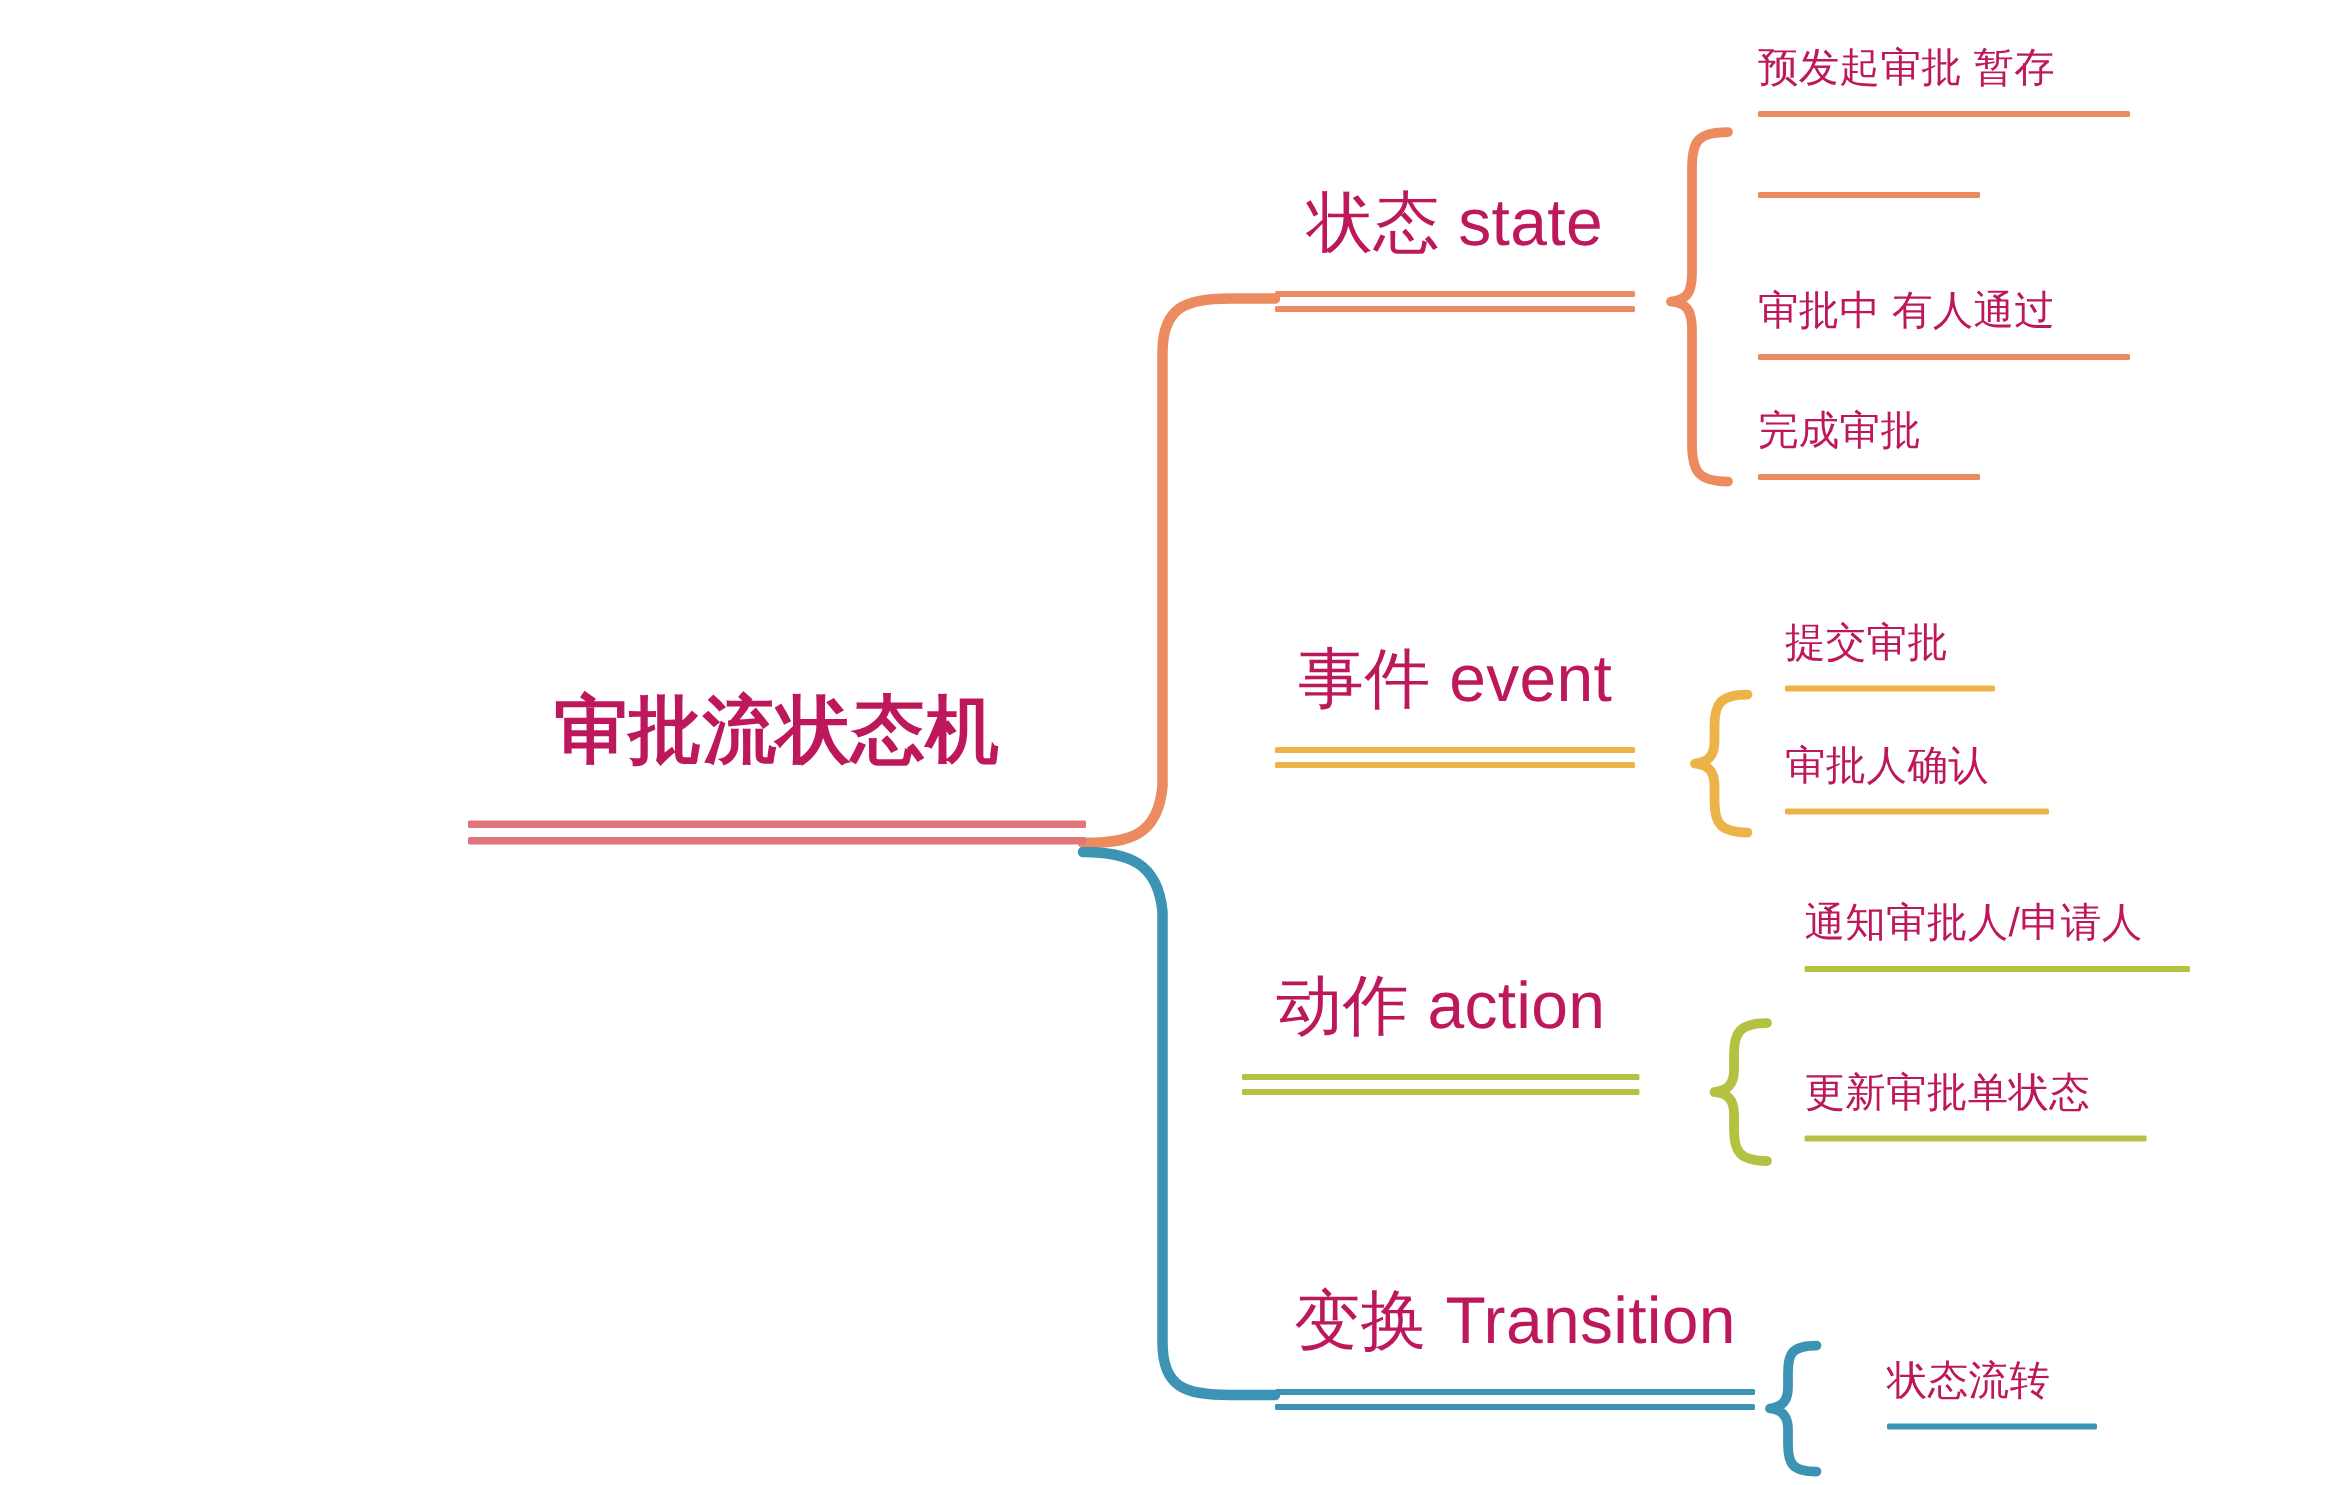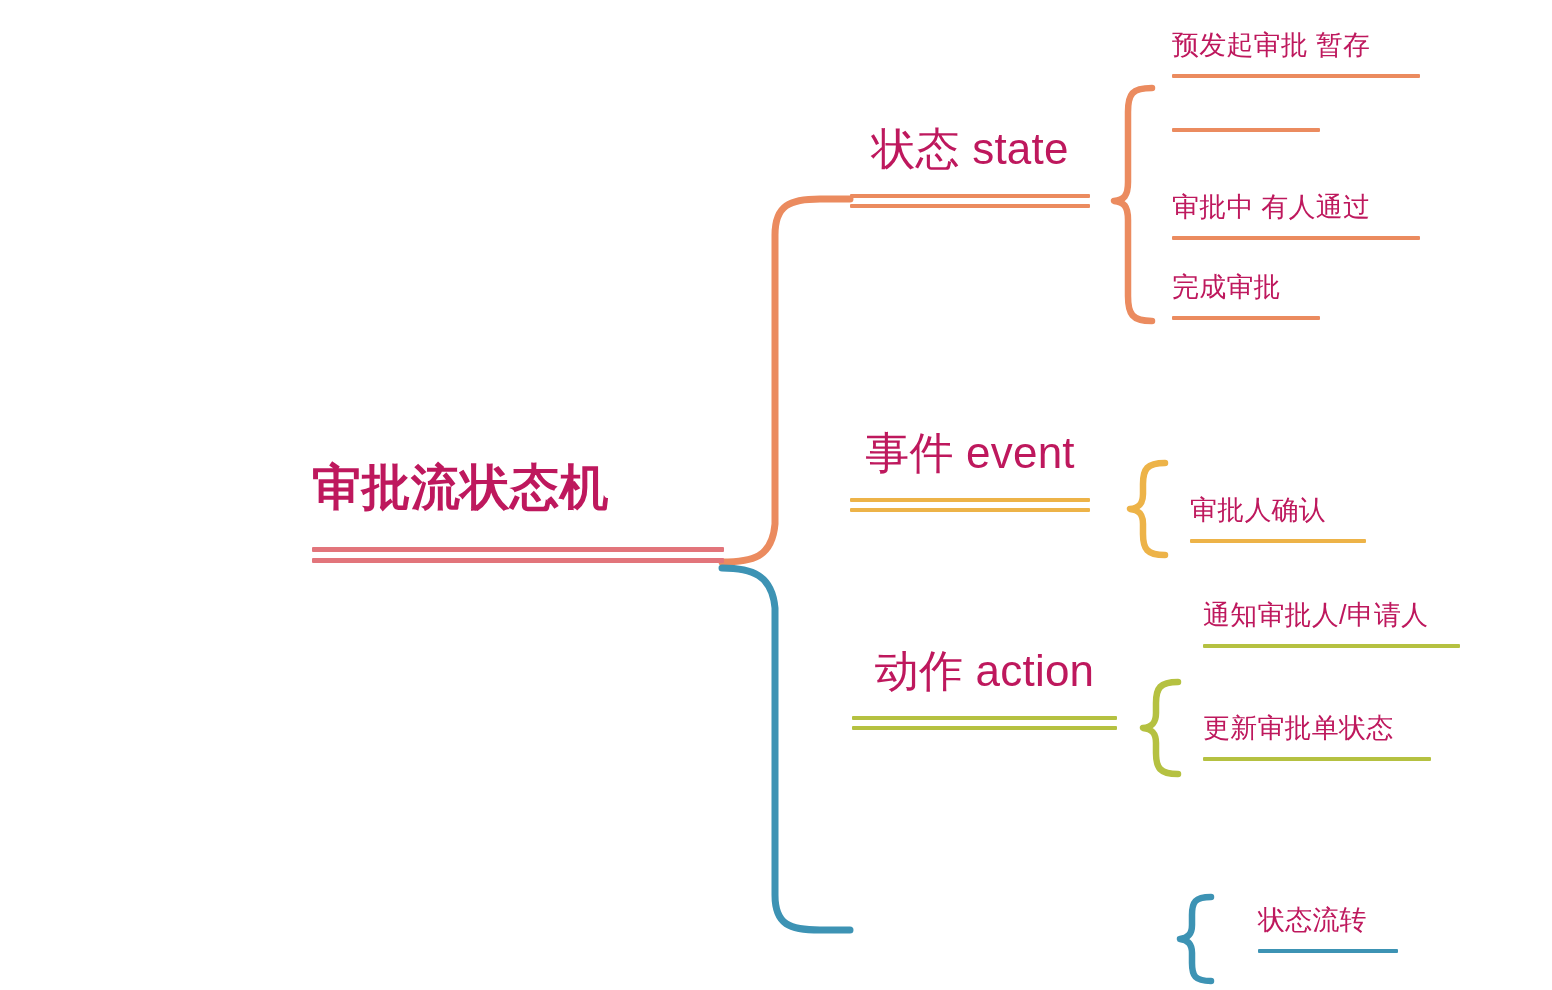--- a/index.html
+++ b/index.html
@@ -108,21 +108,21 @@
     <path d="M 1211 897
              C 1195 897, 1192 902, 1192 915
              L 1192 925
              C 1192 934, 1188 938, 1180 939
              C 1188 940, 1192 944, 1192 953
              L 1192 963
              C 1192 976, 1195 981, 1211 981" fill="none" stroke="#3D93B4" stroke-width="6.5" stroke-linecap="round" stroke-linejoin="round"></path>
   </svg>
 
   <div class="node node-root" style="left:312px; top:462px; width:412px;">
-    <span class="node-label" style="text-align:left;">审批流状态机</span>
+    <span class="node-label" style="text-align:center;">审批流状态机</span>
     <span class="rule" style="background:#E2757B; margin-top:34px;"></span>
     <span class="rule-gap"></span>
     <span class="rule" style="background:#E2757B;"></span>
   </div>
 
   <div class="node node-branch" style="left:850px; top:126px; width:240px;">
     <span class="node-label" style="text-align:center;">状态 state</span>
     <span class="rule" style="background:#EB8B5F; margin-top:22px;"></span>
     <span class="rule-gap"></span>
     <span class="rule" style="background:#EB8B5F;"></span>
@@ -147,42 +147,52 @@
     <span class="rule" style="background:#EB8B5F; margin-top:15px; width:148px;"></span>
   </div>
 
   <div class="node node-branch" style="left:850px; top:430px; width:240px;">
     <span class="node-label" style="text-align:center;">事件 event</span>
     <span class="rule" style="background:#EDB348; margin-top:22px;"></span>
     <span class="rule-gap"></span>
     <span class="rule" style="background:#EDB348;"></span>
   </div>
 
+  <div class="node node-leaf" style="left:1190px; top:414px; width:148px;">
+    <span class="node-label">提交审批</span>
+    <span class="rule" style="background:#EDB348; margin-top:15px; width:140px;"></span>
+  </div>
 
   <div class="node node-leaf" style="left:1190px; top:496px; width:176px;">
     <span class="node-label">审批人确认</span>
     <span class="rule" style="background:#EDB348; margin-top:15px; width:176px;"></span>
   </div>
 
-  <div class="node node-branch" style="left:852px; top:648px; width:265px;">
+  <div class="node node-branch" style="left:828px; top:648px; width:265px;">
     <span class="node-label" style="text-align:center;">动作 action</span>
     <span class="rule" style="background:#B5C141; margin-top:22px;"></span>
     <span class="rule-gap"></span>
     <span class="rule" style="background:#B5C141;"></span>
   </div>
 
   <div class="node node-leaf" style="left:1203px; top:601px; width:257px;">
     <span class="node-label">通知审批人/申请人</span>
     <span class="rule" style="background:#B5C141; margin-top:15px; width:257px;"></span>
   </div>
 
   <div class="node node-leaf" style="left:1203px; top:714px; width:228px;">
     <span class="node-label">更新审批单状态</span>
     <span class="rule" style="background:#B5C141; margin-top:15px; width:228px;"></span>
   </div>
 
+  <div class="node node-branch" style="left:850px; top:858px; width:320px;">
+    <span class="node-label" style="text-align:center;">变换 Transition</span>
+    <span class="rule" style="background:#3D93B4; margin-top:22px;"></span>
+    <span class="rule-gap"></span>
+    <span class="rule" style="background:#3D93B4;"></span>
+  </div>
 
   <div class="node node-leaf" style="left:1258px; top:906px; width:140px;">
     <span class="node-label">状态流转</span>
     <span class="rule" style="background:#3D93B4; margin-top:15px; width:140px;"></span>
   </div>
 
 </div>
 
 </body></html>

